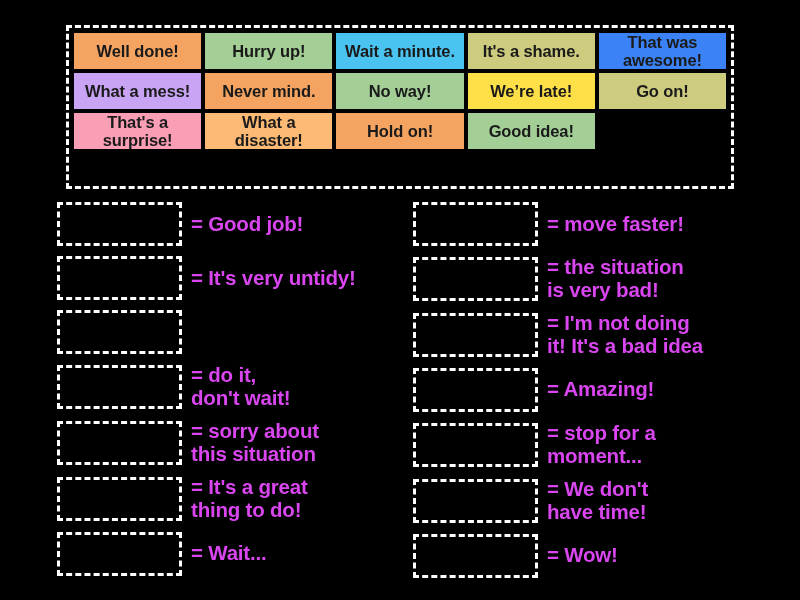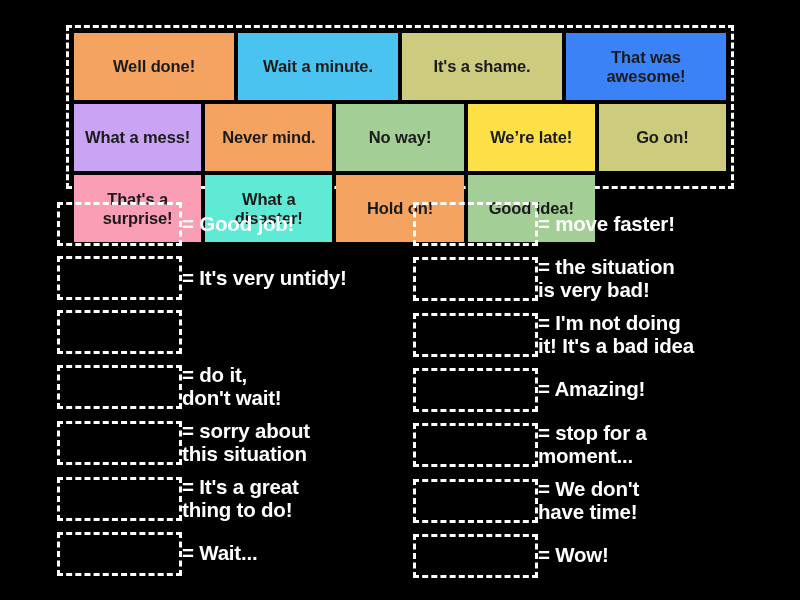--- a/index.html
+++ b/index.html
@@ -22,21 +22,21 @@
     top: 25px;
     width: 668px;
     height: 164px;
     border: 3px dashed #ffffff;
     box-sizing: border-box;
     padding: 5px;
   }
   .tile-row {
     display: flex;
     gap: 4px;
-    height: 67px;
+    height: 36px;
     margin-bottom: 4px;
   }
   .tile-row:last-child { margin-bottom: 16px; }
 
   .tile {
     flex: 1 1 0;
     display: flex;
     align-items: center;
     justify-content: center;
     text-align: center;
@@ -66,48 +66,50 @@
     min-height: 44px;
   }
   .slot-box {
     width: 125px;
     height: 44px;
     flex: 0 0 125px;
     border: 3px dashed #ffffff;
     box-sizing: border-box;
   }
   .slot-def {
-    color: #ffffff;
+    margin-left: 9px;
+    color: #d946ef;
     font-size: 20.5px;
     font-weight: 700;
     line-height: 1.12;
     letter-spacing: -0.2px;
     white-space: pre-line;
   }
 </style>
 </head>
 <body>
 
 <div id="tile-bank">
     <div class="tile-row">
       <div class="tile" style="background: rgb(244, 164, 96);">Well done!</div>
+      <div class="tile" style="background: rgb(163, 206, 150);">Hurry up!</div>
       <div class="tile" style="background: rgb(75, 195, 240);">Wait a minute.</div>
       <div class="tile" style="background: rgb(205, 203, 126);">It's a shame.</div>
       <div class="tile" style="background: #3b82f6;">That was awesome!</div>
     </div>
     <div class="tile-row">
       <div class="tile" style="background: rgb(201, 164, 245);">What a mess!</div>
       <div class="tile" style="background: rgb(244, 164, 96);">Never mind.</div>
       <div class="tile" style="background: rgb(163, 206, 150);">No way!</div>
       <div class="tile" style="background: #fde047;">We’re late!</div>
       <div class="tile" style="background: rgb(205, 203, 126);">Go on!</div>
     </div>
     <div class="tile-row">
       <div class="tile" style="background: rgb(250, 158, 181);">That's a surprise!</div>
-      <div class="tile" style="background: #5eead4;">What a disaster!</div>
+      <div class="tile" style="background: #fdba74;">What a disaster!</div>
       <div class="tile" style="background: rgb(244, 164, 96);">Hold on!</div>
       <div class="tile" style="background: rgb(163, 206, 150);">Good idea!</div>
       <div class="tile empty"></div>
     </div>
   </div>
 
 <div class="slot-col" id="slot-col-left">
     <div class="slot-row">
       <div class="slot-box"></div>
       <div class="slot-def">= Good job!</div>

